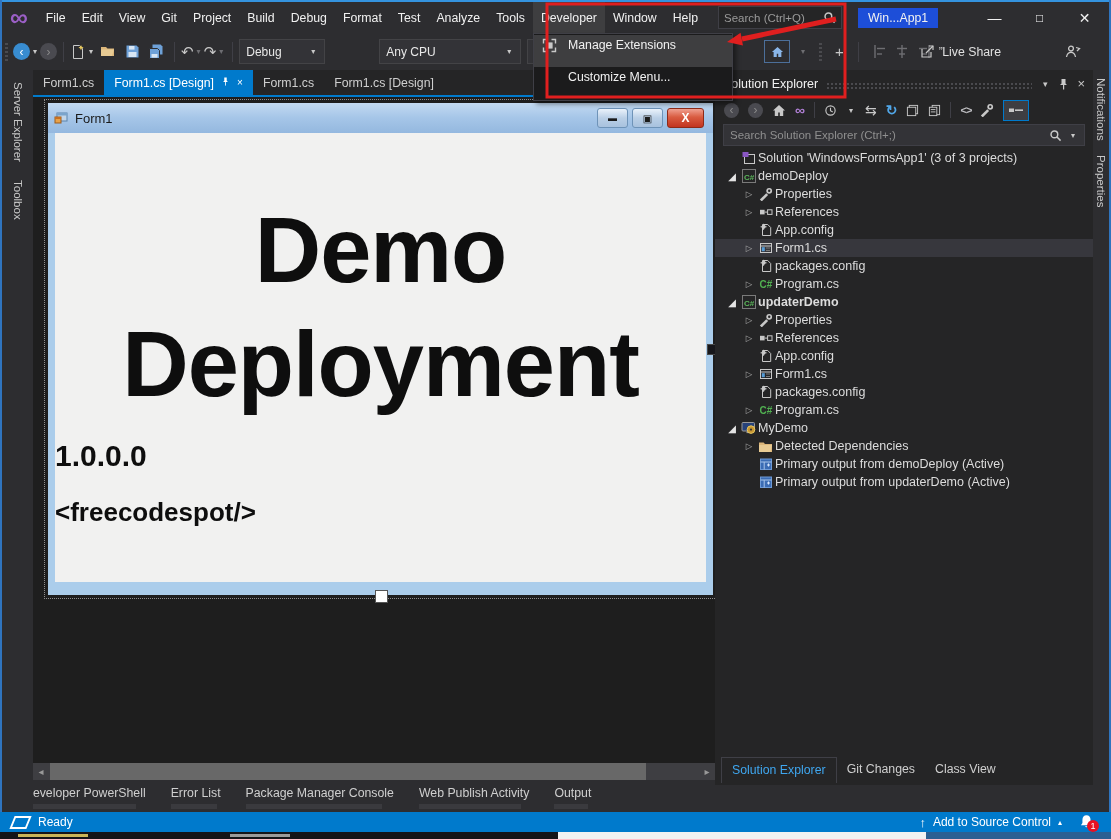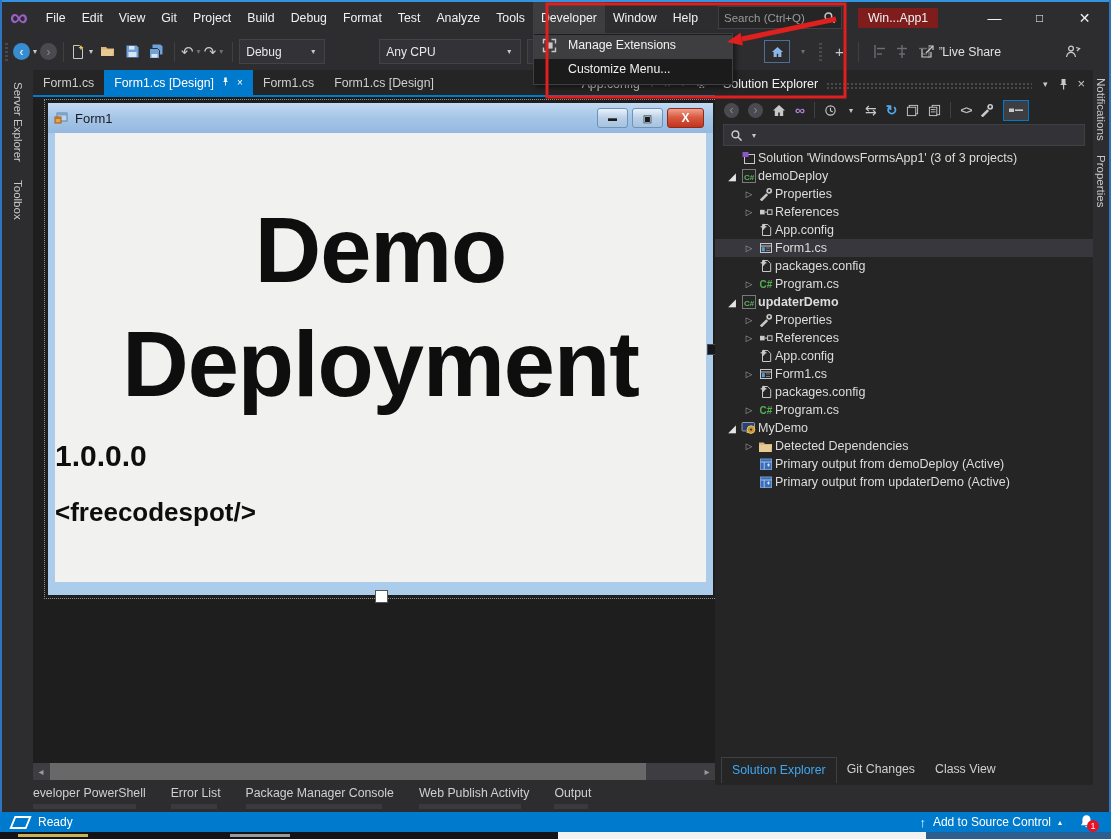--- a/index.html
+++ b/index.html
@@ -11,21 +11,21 @@
   .edge-right{right:0;top:0;width:2px;height:832px;}
 
   
   .titlebar{position:absolute;left:2px;right:2px;top:2px;height:31px;display:flex;align-items:center;background:#2D2D30;z-index:6;}
   .vs-logo{color:#9B5FC6;font-size:25px;font-weight:bold;margin:0 10px 2px 8px;line-height:20px;}
   .menu-item{padding:0 8px;height:100%;display:flex;align-items:center;color:#F1F1F1;font-size:12.3px;}
   .menu-item.active{background:#3E3E40;}
   .tb-searchbox{margin-left:12px;width:112px;height:21px;background:#252526;border:1px solid #3F3F46;
        display:flex;align-items:center;padding:0 5px;color:#9A9A9A;font-size:11.5px;gap:5px;}
   .tb-searchbox .ph{flex:1;white-space:nowrap;overflow:hidden;}
-  .app-btn{margin-left:16px;padding:3px 10px;color:#F1F1F1;font-size:12.3px;background:#7f1d1d;}
+  .app-btn{margin-left:16px;padding:3px 10px;color:#F1F1F1;font-size:12.3px;background:#1d4ed8;}
   .win-controls{margin-left:auto;display:flex;margin-right:2px;}
   .win-btn{width:45px;height:28px;display:flex;align-items:center;justify-content:center;color:#F1F1F1;font-size:14px;}
 
   
   .toolbar{position:absolute;left:2px;right:2px;top:33px;height:37px;background:#2D2D30;display:flex;align-items:center;z-index:6;}
   .tb-grip{width:3px;height:18px;margin:0 5px 0 3px;background:repeating-linear-gradient(#4A4A4E 0 2px,transparent 2px 4px);}
   .tb-circle{width:17px;height:17px;border-radius:50%;display:flex;align-items:center;justify-content:center;font-size:12px;flex:none;}
   .tb-circle.back{background:#388CD0;color:#fff;}
   .tb-circle.fwd{background:#4A4A50;color:#8A8A8A;}
   .caret{font-size:8px;color:#C8C8C8;margin:0 3px;}
@@ -37,21 +37,21 @@
   .combo .caret{margin-left:auto;}
   .dimtxt{color:#6E6E72;}
   .tb-mid{position:absolute;left:762px;top:0;height:37px;display:flex;align-items:center;gap:8px;}
   .home-box{width:24px;height:21px;border:1px solid #4C6F9A;display:flex;align-items:center;justify-content:center;background:#2D2D30;}
   .tb-live{position:absolute;right:108px;top:0;height:37px;display:flex;align-items:center;gap:7px;color:#E0E0E0;font-size:12.3px;}
   .tb-person{position:absolute;right:28px;top:0;height:37px;display:flex;align-items:center;}
 
   
   .ext-menu{position:absolute;left:560px;top:33px;width:198px;background:#1B1B1C;border:1px solid #3F3F46;
             box-shadow:3px 3px 5px rgba(0,0,0,.45);z-index:30;padding:1px 0;}
-  .ext-item{height:20px;display:flex;align-items:center;gap:9px;padding:0 8px 4px 5px;color:#F1F1F1;font-size:12.3px;}
+  .ext-item{height:20px;display:flex;align-items:center;gap:9px;padding:0 8px 12px 5px;color:#F1F1F1;font-size:12.3px;}
   .ext-item.hl{background:#3E3E40;}
   .ext-icon{width:20px;display:flex;justify-content:center;flex:none;}
 
   
   .tabstrip{position:absolute;left:33px;top:70px;width:682px;height:27px;background:#252526;display:flex;z-index:4;}
   .tabstrip::after{content:"";position:absolute;left:0;right:0;bottom:0;height:2px;background:#007ACC;}
   .dtab{height:25px;display:flex;align-items:center;padding:0 10px;color:#CFCFCF;font-size:12.3px;gap:7px;white-space:nowrap;}
   .dtab.active{background:#007ACC;color:#fff;}
   .dtab .mini{font-size:10px;}
   .preview-cluster{margin-left:auto;display:flex;align-items:center;gap:7px;padding-right:7px;color:#CFCFCF;font-size:12.3px;}
@@ -495,20 +495,21 @@
           </svg>
       </span>
       <span class="preview-toggle">
         <svg width="14" height="8" viewBox="0 0 14 8">
             <rect x="0" y="2.5" width="5" height="3.5" fill="#C8C8C8"></rect>
             <line x1="6" y1="4.2" x2="14" y2="4.2" stroke="#C8C8C8" stroke-width="1.6"></line>
           </svg>
       </span>
     </div>
     <div class="se-search">
+      <span class="ph">Search Solution Explorer (Ctrl+;)</span>
       <span class="icn">
         <svg width="13" height="13" viewBox="0 0 14 14">
             <g stroke="#C8C8C8" stroke-width="1.6" fill="none">
               <circle cx="5.8" cy="5.8" r="3.6"></circle>
               <line x1="8.6" y1="8.6" x2="12.5" y2="12.5"></line>
             </g>
           </svg>
       </span>
       <span class="caret">▾</span>
     </div>

